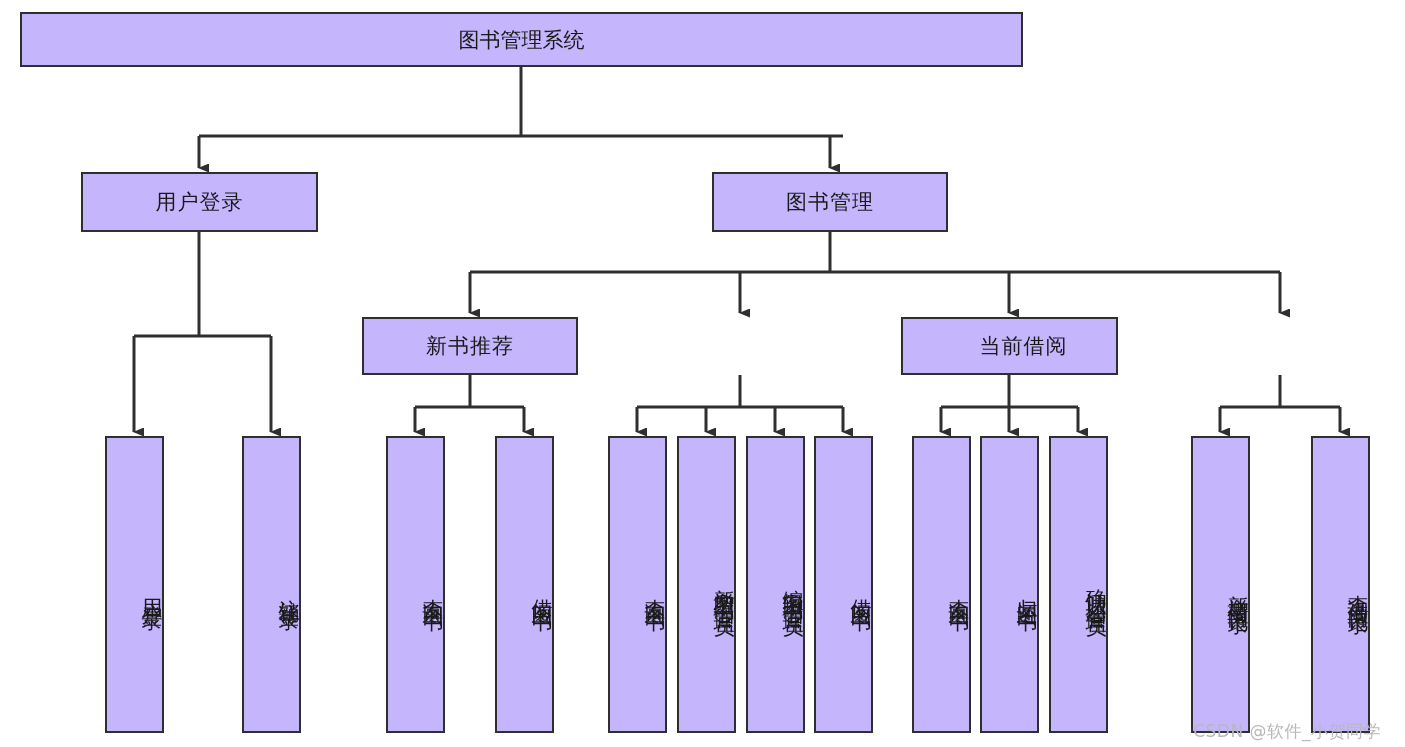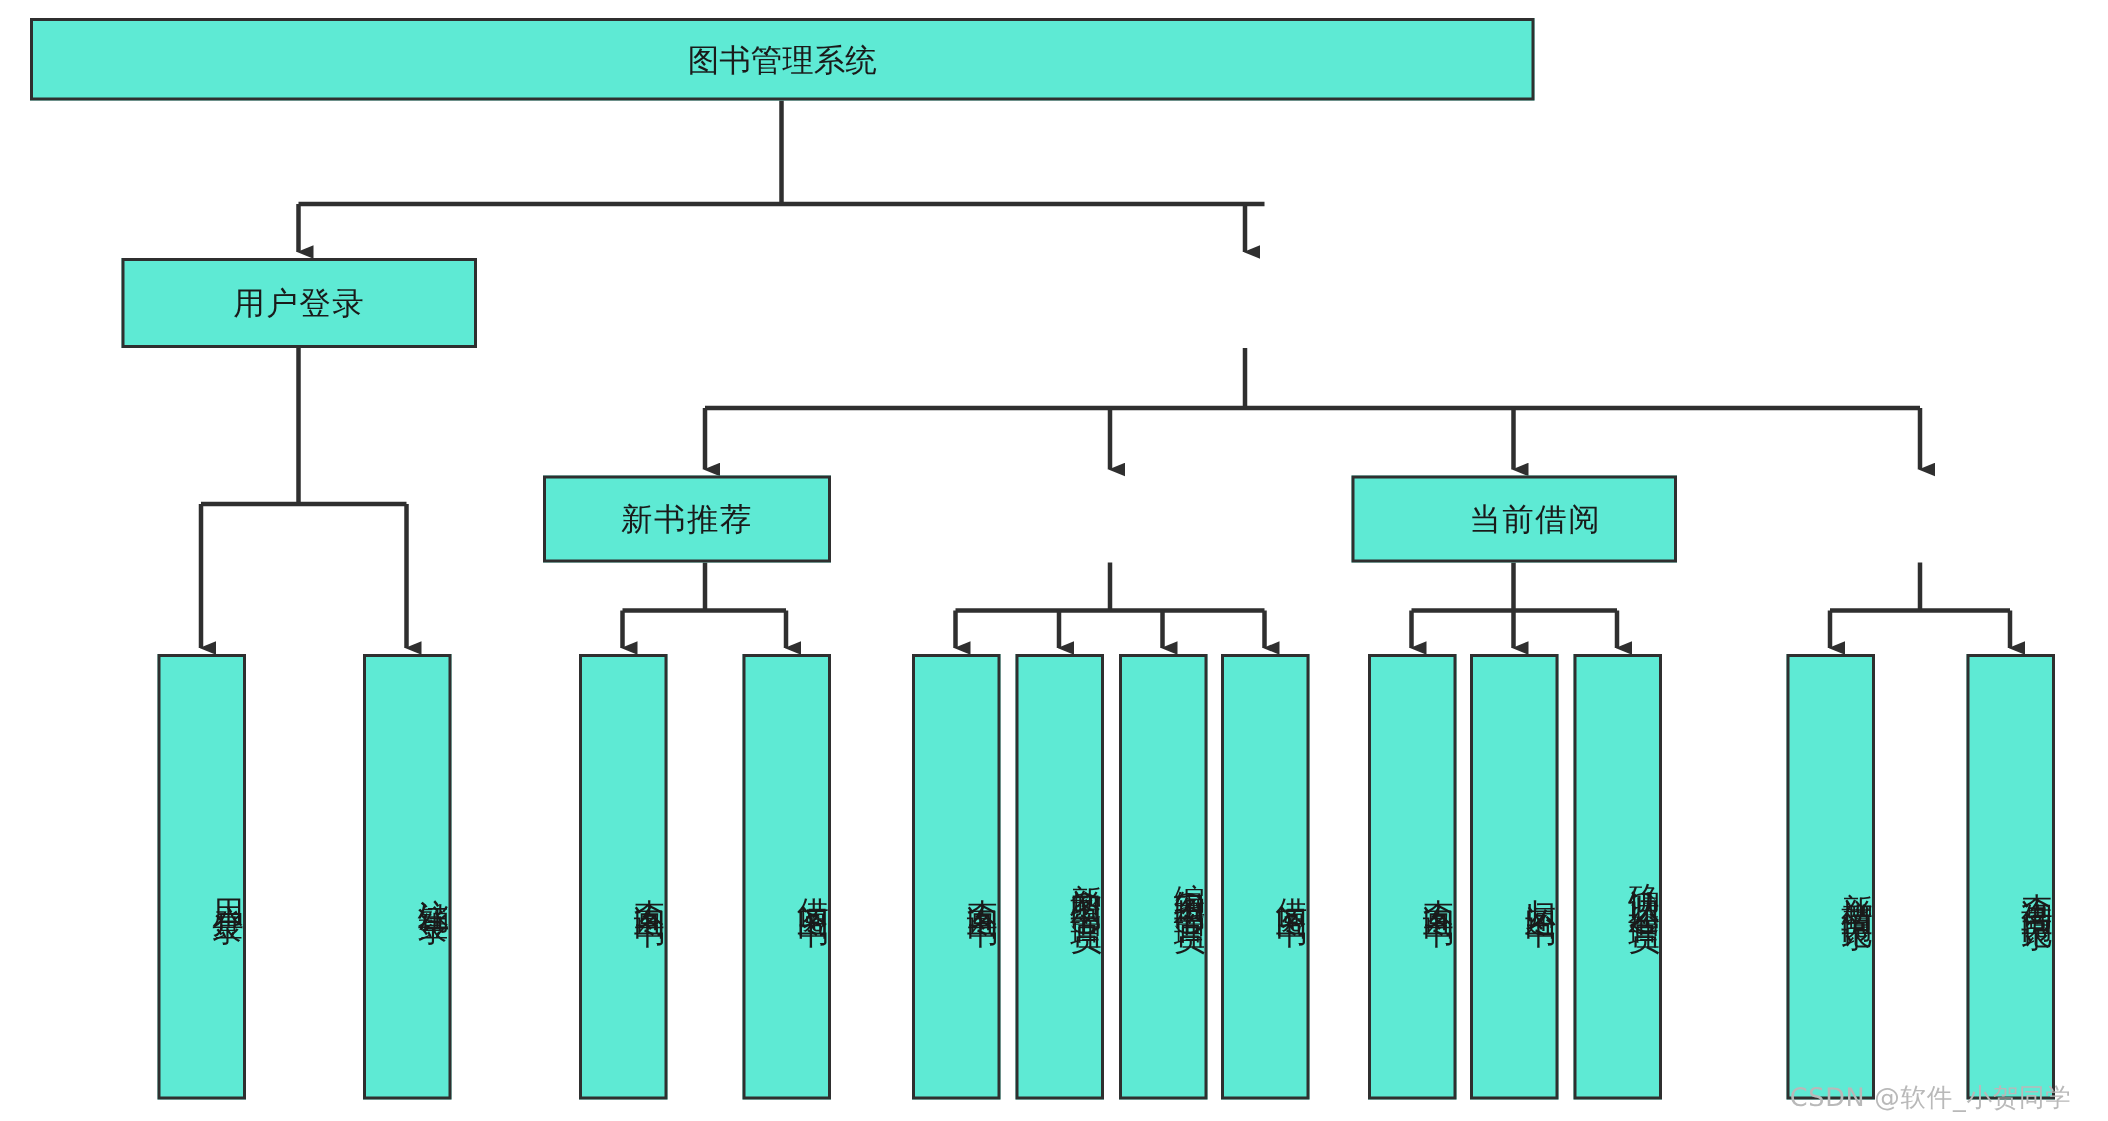--- a/index.html
+++ b/index.html
@@ -8,21 +8,21 @@
     background:#ffffff;
     font-family:"DejaVu Sans","Liberation Sans",sans-serif;
     overflow:hidden;
   }
   #stage{position:relative;width:1405px;height:747px;}
   #edges{position:absolute;left:0;top:0;width:1405px;height:747px;}
 
   .node{
     position:absolute;
     box-sizing:border-box;
-    background:#5eead4;
+    background:#c4b5fd;
     border:2px solid #2f2f2f;
     display:flex;
     align-items:center;
     justify-content:center;
     color:#1a1a1a;
   }
   .node.h{font-size:21px;letter-spacing:1px;}
   .node.root{font-size:21px;}
   .node.leaf{
     writing-mode:vertical-rl;
@@ -103,22 +103,25 @@
     </g>
   </svg>
 
   <div class="node root" style="left:20px;top:12px;width:1003px;height:55px;">
     <span class="lbl">图书管理系统</span>
   </div>
 
   <div class="node h" style="left:81px;top:172px;width:237px;height:60px;">
     <span class="lbl">用户登录</span>
   </div>
+  <div class="node h" style="left:712px;top:172px;width:236px;height:60px;">
+    <span class="lbl">图书管理</span>
+  </div>
 
-  <div class="node h" style="left:362px;top:317px;width:192px;height:58px;">
+  <div class="node h" style="left:362px;top:317px;width:216px;height:58px;">
     <span class="lbl">新书推荐</span>
   </div>
   <div class="node h" style="left:901px;top:317px;width:217px;height:58px;padding-left:28px;">
     <span class="lbl">当前借阅</span>
   </div>
 
   <div class="node leaf" style="left:105px;top:436px;width:59px;height:297px;">
     <span class="lbl">用户登录</span>
   </div>
   <div class="node leaf" style="left:242px;top:436px;width:59px;height:297px;">

